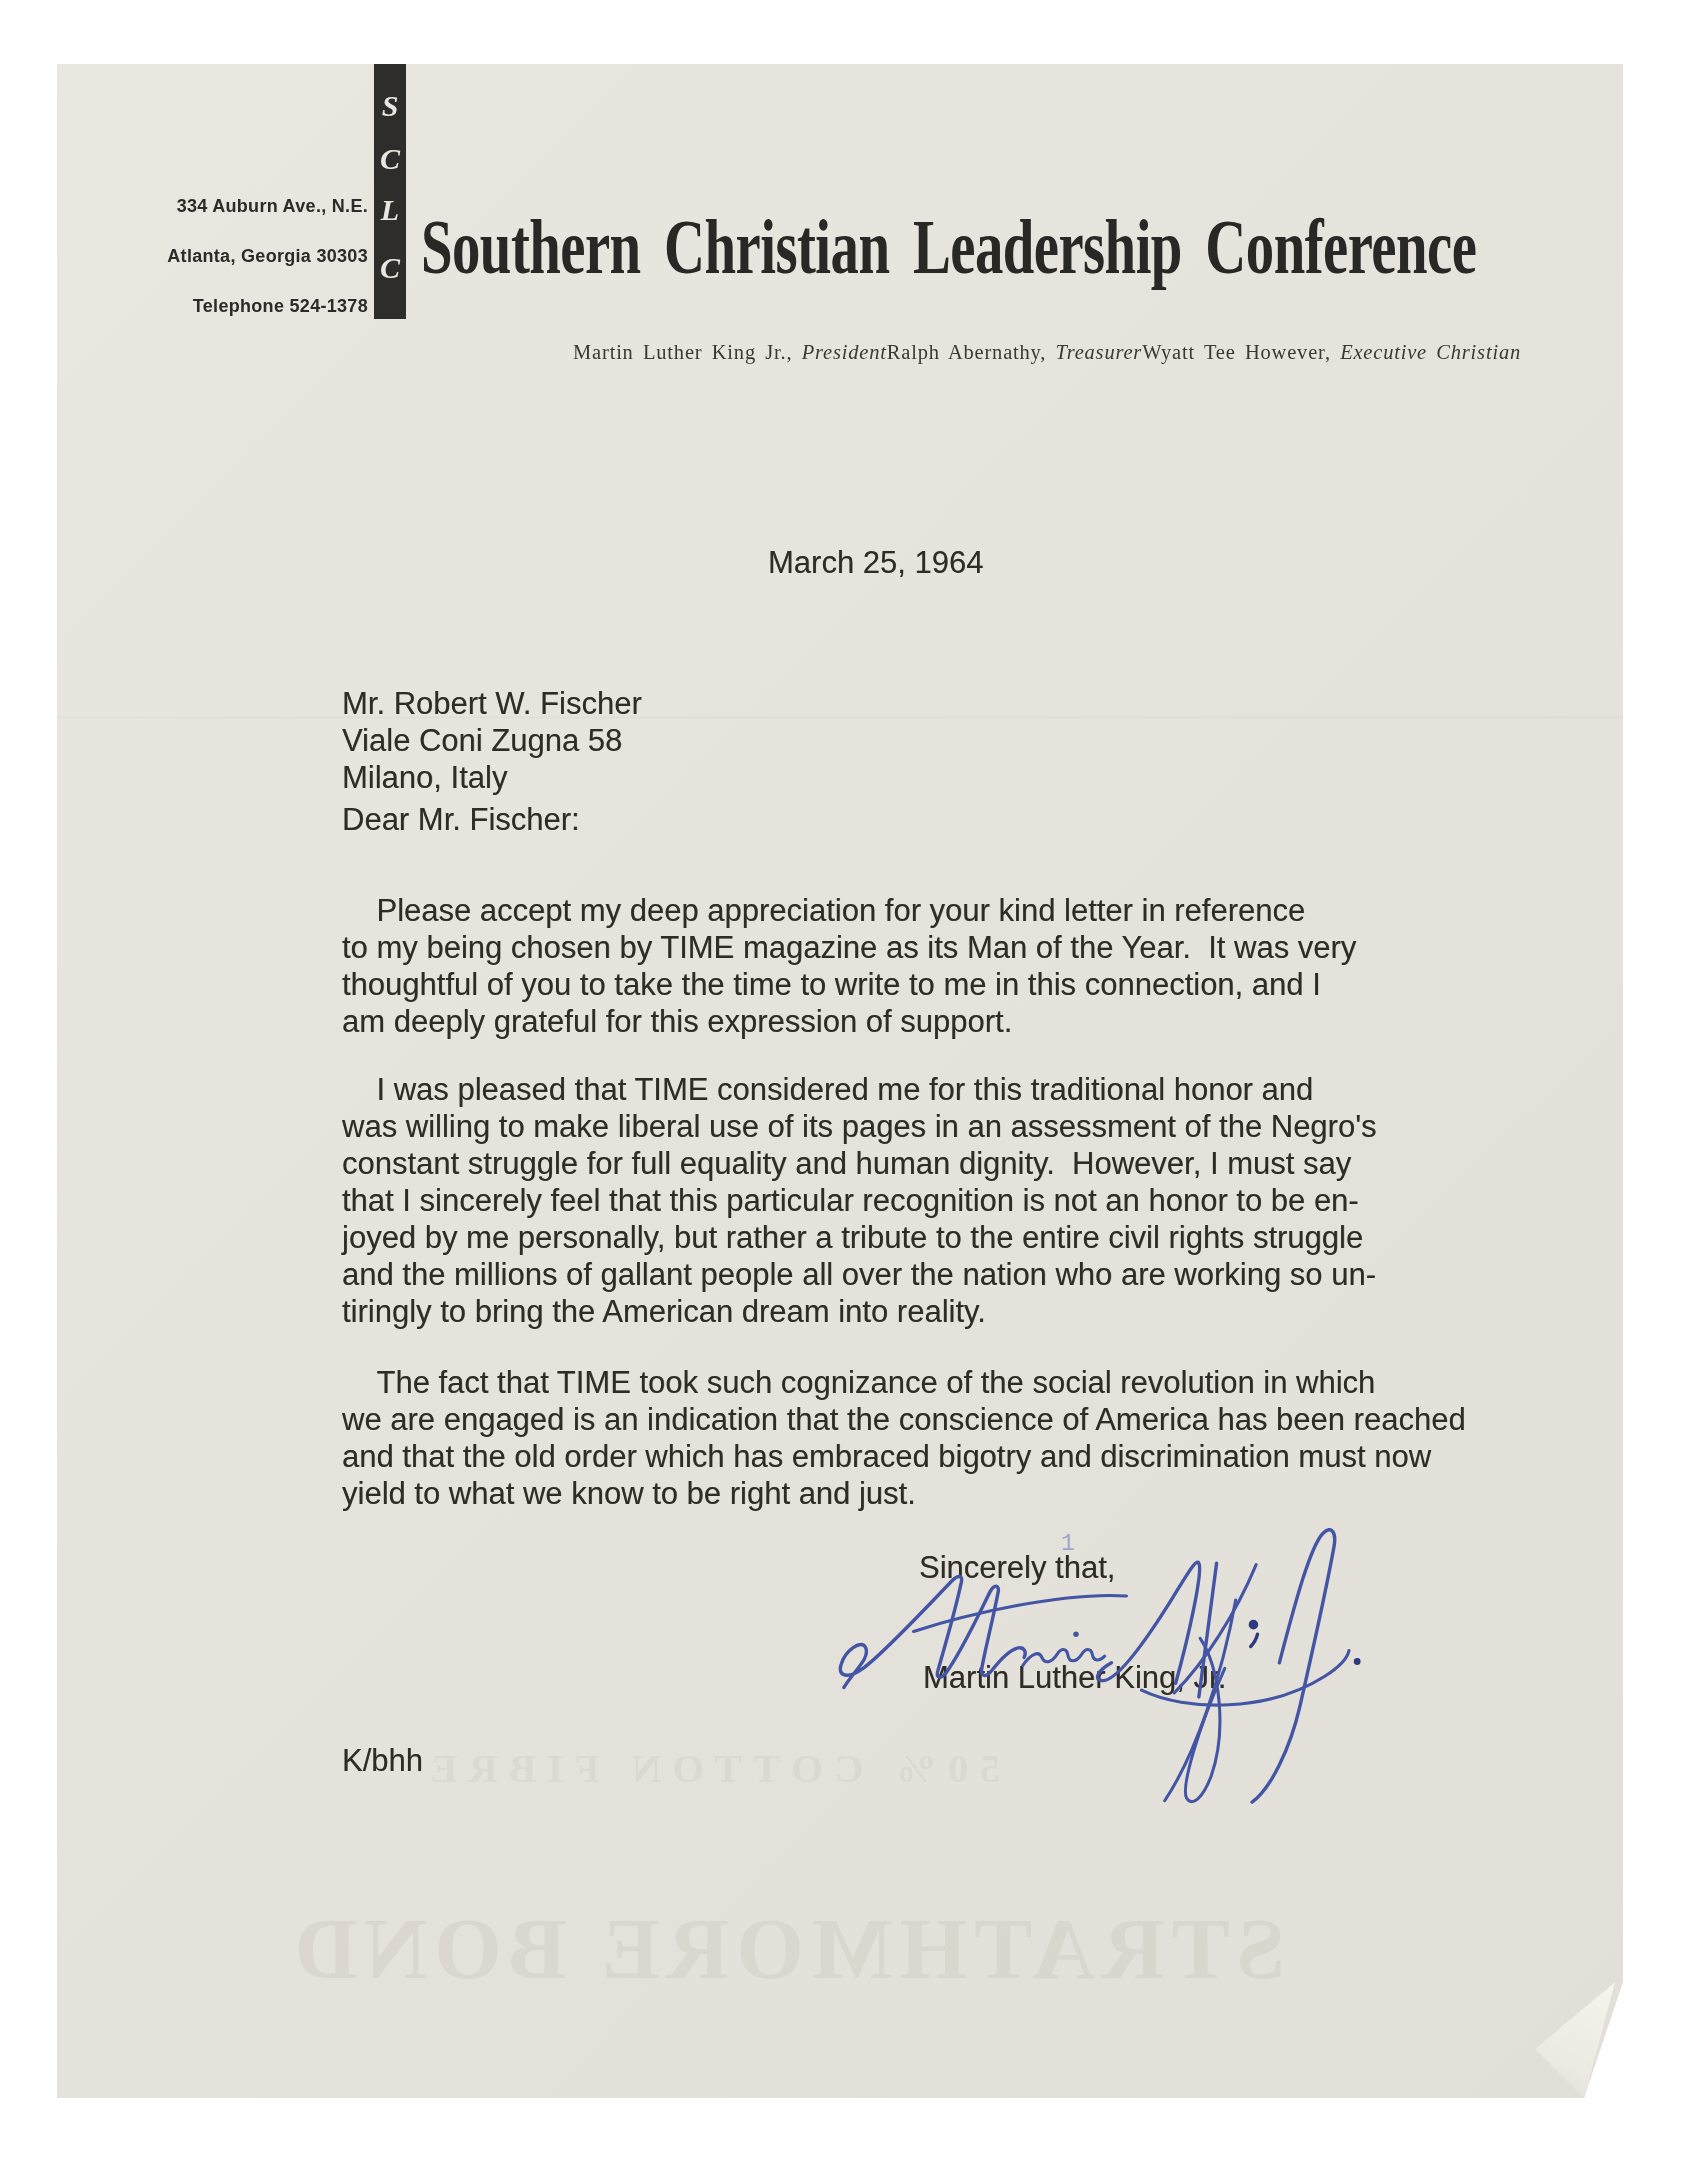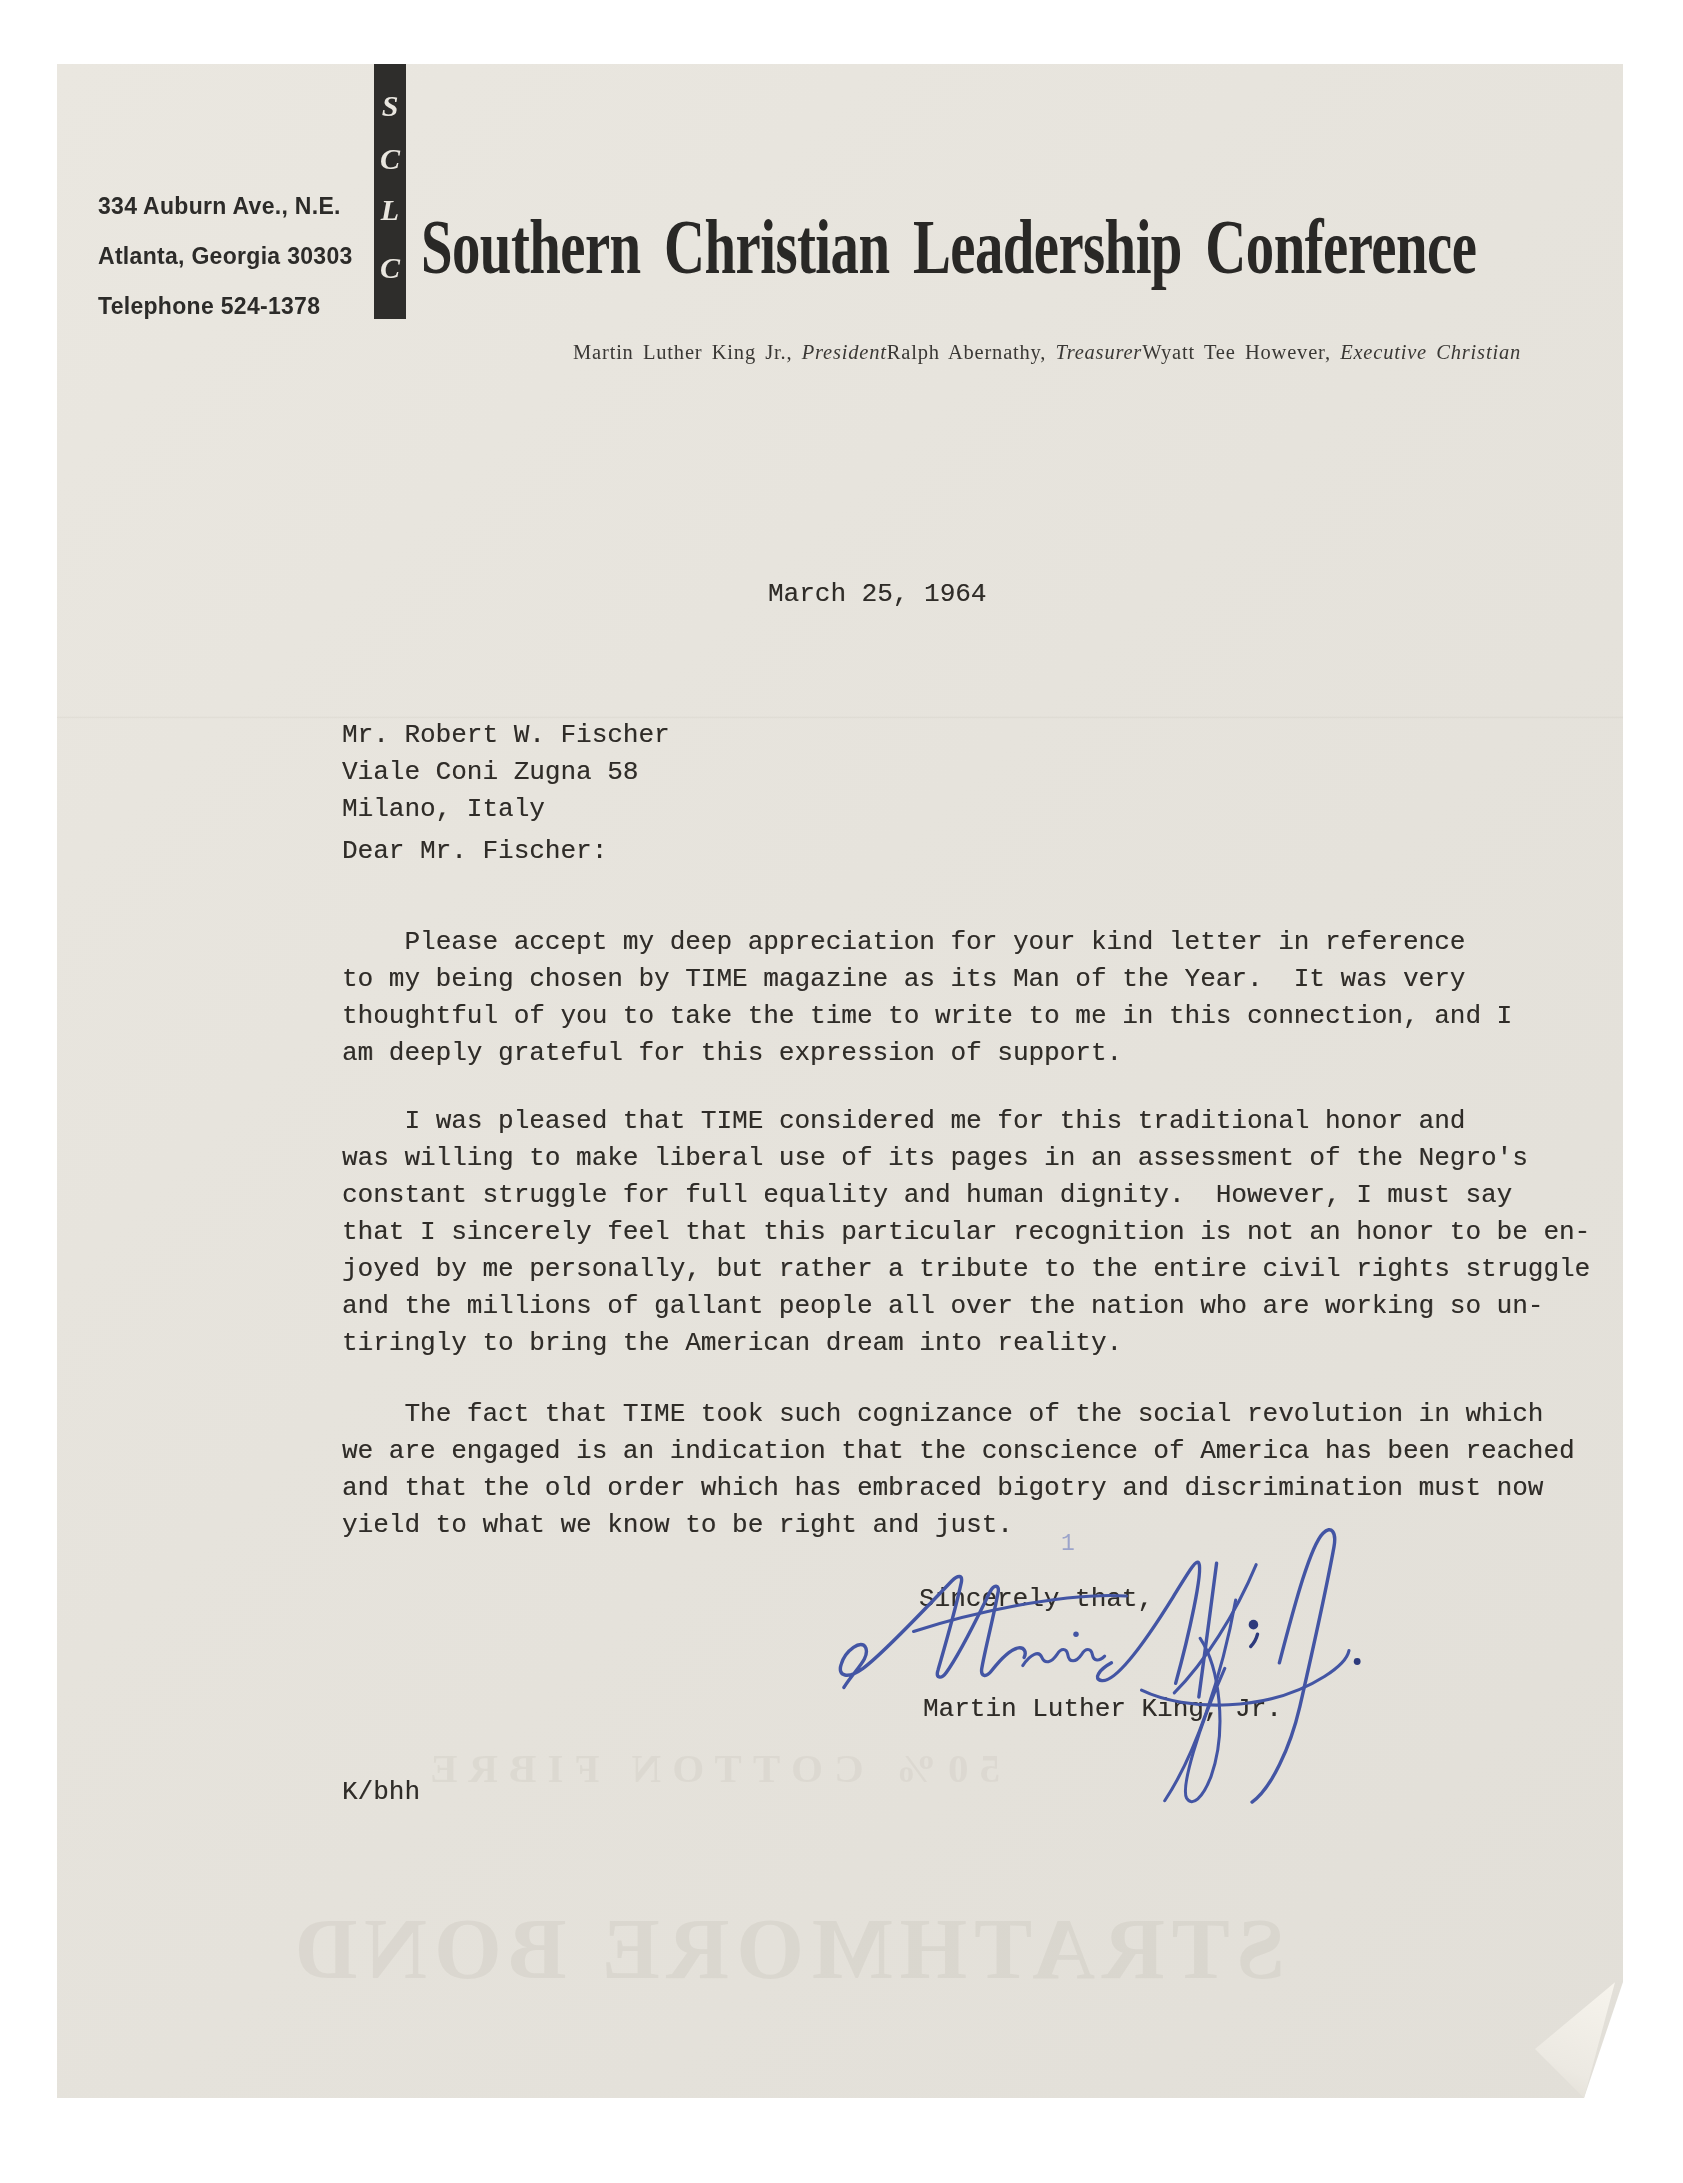--- a/index.html
+++ b/index.html
@@ -29,23 +29,23 @@
   .lh-bar{
     position:absolute; left:317px; top:0; width:32px; height:255px;
     background:#2e2d2b;
   }
   .lh-bar .bar-letter{
     position:absolute; left:0; width:32px; text-align:center;
     font-family:"Liberation Serif", serif; font-style:italic; font-weight:bold;
     font-size:30px; color:#e9e6df; line-height:30px;
   }
   .lh-address{
-    position:absolute; left:41px; top:117px; width:270px; text-align:left;
+    position:absolute; left:41px; top:117px; width:270px; text-align:right;
     font-family:"Liberation Sans", sans-serif; font-weight:bold;
-    font-size:23px; line-height:50px; color:#2c2b29; letter-spacing:0.3px;
+    font-size:18px; line-height:50px; color:#2c2b29; letter-spacing:0.3px;
     white-space:pre-wrap;
   }
   .lh-title{
     position:absolute; left:364px; top:142px; width:1296px; height:89px;
     white-space:nowrap;
   }
   .lh-title .stretch{
     display:inline-block; transform:scale(0.80,1.10); transform-origin:0 0;
     font-family:"Liberation Serif", serif; font-weight:bold;
     font-size:71px; line-height:75px; color:#292826;
@@ -54,25 +54,24 @@
   .officers{
     position:absolute; left:87px; top:277px; width:1377px;
     display:flex; justify-content:flex-end;
     font-family:"Liberation Serif", serif; font-size:20.5px; color:#3a3835;
     letter-spacing:0.8px; word-spacing:3.4px; white-space:nowrap;
   }
   .officers .title{font-style:italic;}
   
   .tw{
     position:absolute;
-    font-family:Liberation Mono, monospace;
-    font-size:26px; line-height:37px; color:#2f2c28;
+    font-family:Liberation Sans, sans-serif;
+    font-size:31px; line-height:37px; color:#2f2c28;
     white-space:pre-wrap;
     text-shadow:0.3px 0.3px 0.5px rgba(45,42,38,0.45);
-    margin-top:32px;
   }
   
   .sig-svg{position:absolute; left:761px; top:1437px; width:546px; height:321px;}
   .sig-svg path{fill:none; stroke-linecap:round; stroke-linejoin:round;}
   .stray-mark{
     position:absolute; left:1004px; top:1467px;
     font-family:"Liberation Mono", monospace; font-size:23px;
     color:rgba(96,114,190,0.55);
   }
   

